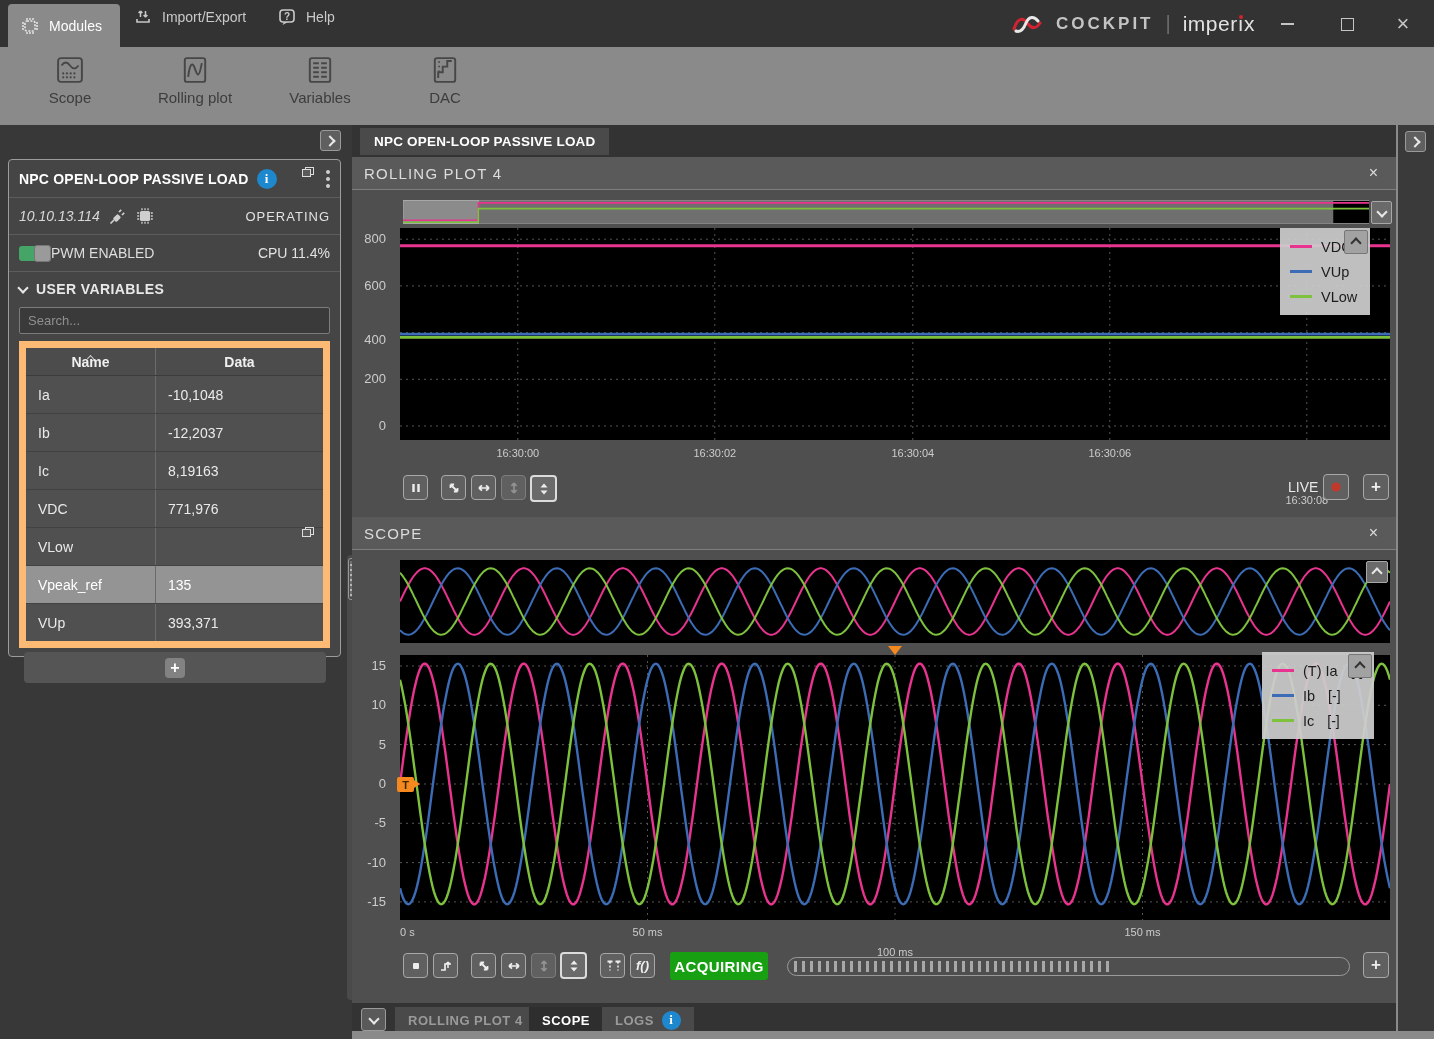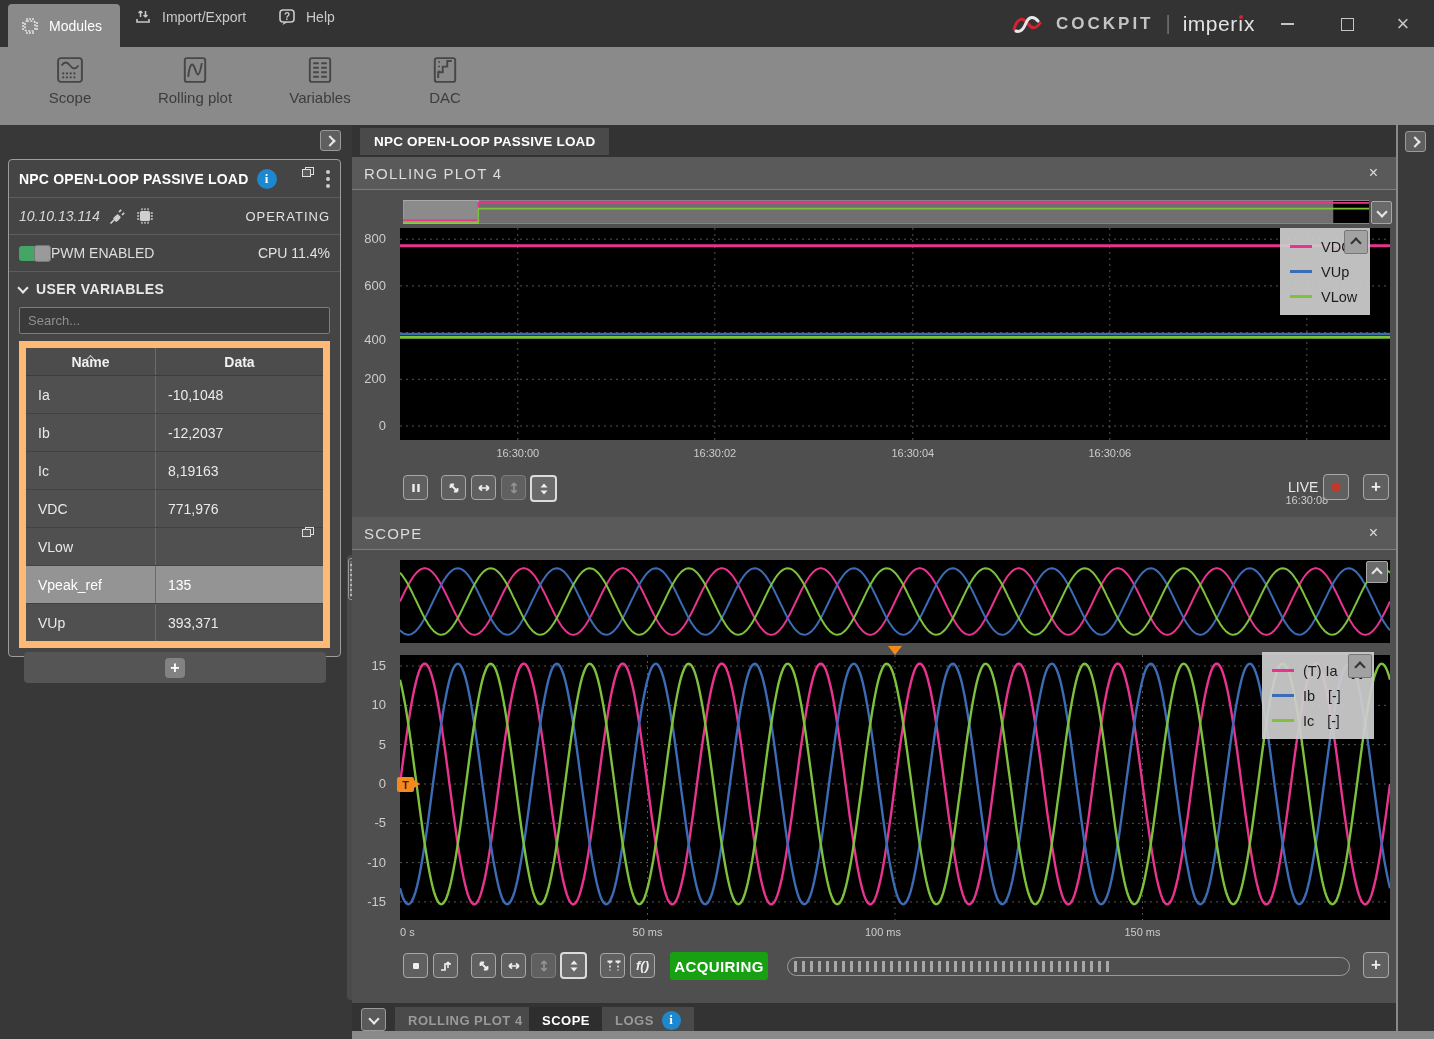--- a/index.html
+++ b/index.html
@@ -478,21 +478,21 @@
             <line x1="0" x2="990" y1="207.6" y2="207.6" stroke="#555555" stroke-width="1" stroke-dasharray="2 4"></line>
             <line x1="0" x2="990" y1="246.9" y2="246.9" stroke="#555555" stroke-width="1" stroke-dasharray="2 4"></line>
             <path d="M0.0 129.0L1.4 118.2L2.8 107.5L4.2 97.0L5.7 86.7L7.1 76.8L8.5 67.3L9.9 58.2L11.3 49.8L12.7 42.0L14.1 34.9L15.6 28.6L17.0 23.0L18.4 18.3L19.8 14.5L21.2 11.7L22.6 9.7L24.0 8.8L25.5 8.8L26.9 9.7L28.3 11.7L29.7 14.5L31.1 18.3L32.5 23.0L33.9 28.6L35.4 34.9L36.8 42.0L38.2 49.8L39.6 58.2L41.0 67.3L42.4 76.8L43.8 86.7L45.3 97.0L46.7 107.5L48.1 118.2L49.5 129.0L50.9 139.7L52.3 150.4L53.7 161.0L55.2 171.2L56.6 181.2L58.0 190.7L59.4 199.7L60.8 208.1L62.2 215.9L63.6 223.0L65.1 229.4L66.5 234.9L67.9 239.6L69.3 243.4L70.7 246.3L72.1 248.2L73.5 249.2L75.0 249.2L76.4 248.2L77.8 246.3L79.2 243.4L80.6 239.6L82.0 234.9L83.4 229.4L84.9 223.0L86.3 215.9L87.7 208.1L89.1 199.7L90.5 190.7L91.9 181.2L93.3 171.2L94.8 161.0L96.2 150.4L97.6 139.7L99.0 129.0L100.4 118.2L101.8 107.5L103.2 97.0L104.7 86.7L106.1 76.8L107.5 67.3L108.9 58.2L110.3 49.8L111.7 42.0L113.1 34.9L114.6 28.6L116.0 23.0L117.4 18.3L118.8 14.5L120.2 11.7L121.6 9.7L123.0 8.8L124.5 8.8L125.9 9.7L127.3 11.7L128.7 14.5L130.1 18.3L131.5 23.0L132.9 28.6L134.4 34.9L135.8 42.0L137.2 49.8L138.6 58.2L140.0 67.3L141.4 76.8L142.8 86.7L144.3 97.0L145.7 107.5L147.1 118.2L148.5 129.0L149.9 139.7L151.3 150.4L152.7 161.0L154.2 171.2L155.6 181.2L157.0 190.7L158.4 199.7L159.8 208.1L161.2 215.9L162.6 223.0L164.1 229.4L165.5 234.9L166.9 239.6L168.3 243.4L169.7 246.3L171.1 248.2L172.5 249.2L174.0 249.2L175.4 248.2L176.8 246.3L178.2 243.4L179.6 239.6L181.0 234.9L182.4 229.4L183.9 223.0L185.3 215.9L186.7 208.1L188.1 199.7L189.5 190.7L190.9 181.2L192.3 171.2L193.8 161.0L195.2 150.4L196.6 139.7L198.0 129.0L199.4 118.2L200.8 107.5L202.2 97.0L203.7 86.7L205.1 76.8L206.5 67.3L207.9 58.2L209.3 49.8L210.7 42.0L212.1 34.9L213.6 28.6L215.0 23.0L216.4 18.3L217.8 14.5L219.2 11.7L220.6 9.7L222.0 8.8L223.5 8.8L224.9 9.7L226.3 11.7L227.7 14.5L229.1 18.3L230.5 23.0L231.9 28.6L233.4 34.9L234.8 42.0L236.2 49.8L237.6 58.2L239.0 67.3L240.4 76.8L241.8 86.7L243.3 97.0L244.7 107.5L246.1 118.2L247.5 129.0L248.9 139.7L250.3 150.4L251.7 161.0L253.2 171.2L254.6 181.2L256.0 190.7L257.4 199.7L258.8 208.1L260.2 215.9L261.6 223.0L263.1 229.4L264.5 234.9L265.9 239.6L267.3 243.4L268.7 246.3L270.1 248.2L271.5 249.2L273.0 249.2L274.4 248.2L275.8 246.3L277.2 243.4L278.6 239.6L280.0 234.9L281.4 229.4L282.9 223.0L284.3 215.9L285.7 208.1L287.1 199.7L288.5 190.7L289.9 181.2L291.3 171.2L292.8 161.0L294.2 150.4L295.6 139.7L297.0 129.0L298.4 118.2L299.8 107.5L301.2 97.0L302.7 86.7L304.1 76.8L305.5 67.3L306.9 58.2L308.3 49.8L309.7 42.0L311.1 34.9L312.6 28.6L314.0 23.0L315.4 18.3L316.8 14.5L318.2 11.7L319.6 9.7L321.0 8.8L322.5 8.8L323.9 9.7L325.3 11.7L326.7 14.5L328.1 18.3L329.5 23.0L330.9 28.6L332.4 34.9L333.8 42.0L335.2 49.8L336.6 58.2L338.0 67.3L339.4 76.8L340.8 86.7L342.3 97.0L343.7 107.5L345.1 118.2L346.5 129.0L347.9 139.7L349.3 150.4L350.7 161.0L352.2 171.2L353.6 181.2L355.0 190.7L356.4 199.7L357.8 208.1L359.2 215.9L360.6 223.0L362.1 229.4L363.5 234.9L364.9 239.6L366.3 243.4L367.7 246.3L369.1 248.2L370.5 249.2L372.0 249.2L373.4 248.2L374.8 246.3L376.2 243.4L377.6 239.6L379.0 234.9L380.4 229.4L381.9 223.0L383.3 215.9L384.7 208.1L386.1 199.7L387.5 190.7L388.9 181.2L390.3 171.2L391.8 161.0L393.2 150.4L394.6 139.7L396.0 129.0L397.4 118.2L398.8 107.5L400.2 97.0L401.7 86.7L403.1 76.8L404.5 67.3L405.9 58.2L407.3 49.8L408.7 42.0L410.1 34.9L411.6 28.6L413.0 23.0L414.4 18.3L415.8 14.5L417.2 11.7L418.6 9.7L420.0 8.8L421.5 8.8L422.9 9.7L424.3 11.7L425.7 14.5L427.1 18.3L428.5 23.0L429.9 28.6L431.4 34.9L432.8 42.0L434.2 49.8L435.6 58.2L437.0 67.3L438.4 76.8L439.8 86.7L441.3 97.0L442.7 107.5L444.1 118.2L445.5 129.0L446.9 139.7L448.3 150.4L449.7 161.0L451.2 171.2L452.6 181.2L454.0 190.7L455.4 199.7L456.8 208.1L458.2 215.9L459.6 223.0L461.1 229.4L462.5 234.9L463.9 239.6L465.3 243.4L466.7 246.3L468.1 248.2L469.5 249.2L471.0 249.2L472.4 248.2L473.8 246.3L475.2 243.4L476.6 239.6L478.0 234.9L479.4 229.4L480.9 223.0L482.3 215.9L483.7 208.1L485.1 199.7L486.5 190.7L487.9 181.2L489.3 171.2L490.8 161.0L492.2 150.4L493.6 139.7L495.0 129.0L496.4 118.2L497.8 107.5L499.2 97.0L500.7 86.7L502.1 76.8L503.5 67.3L504.9 58.2L506.3 49.8L507.7 42.0L509.1 34.9L510.6 28.6L512.0 23.0L513.4 18.3L514.8 14.5L516.2 11.7L517.6 9.7L519.0 8.8L520.5 8.8L521.9 9.7L523.3 11.7L524.7 14.5L526.1 18.3L527.5 23.0L528.9 28.6L530.4 34.9L531.8 42.0L533.2 49.8L534.6 58.2L536.0 67.3L537.4 76.8L538.8 86.7L540.3 97.0L541.7 107.5L543.1 118.2L544.5 129.0L545.9 139.7L547.3 150.4L548.7 161.0L550.2 171.2L551.6 181.2L553.0 190.7L554.4 199.7L555.8 208.1L557.2 215.9L558.6 223.0L560.1 229.4L561.5 234.9L562.9 239.6L564.3 243.4L565.7 246.3L567.1 248.2L568.5 249.2L570.0 249.2L571.4 248.2L572.8 246.3L574.2 243.4L575.6 239.6L577.0 234.9L578.4 229.4L579.9 223.0L581.3 215.9L582.7 208.1L584.1 199.7L585.5 190.7L586.9 181.2L588.3 171.2L589.8 161.0L591.2 150.4L592.6 139.7L594.0 129.0L595.4 118.2L596.8 107.5L598.2 97.0L599.7 86.7L601.1 76.8L602.5 67.3L603.9 58.2L605.3 49.8L606.7 42.0L608.1 34.9L609.6 28.6L611.0 23.0L612.4 18.3L613.8 14.5L615.2 11.7L616.6 9.7L618.0 8.8L619.5 8.8L620.9 9.7L622.3 11.7L623.7 14.5L625.1 18.3L626.5 23.0L627.9 28.6L629.4 34.9L630.8 42.0L632.2 49.8L633.6 58.2L635.0 67.3L636.4 76.8L637.8 86.7L639.3 97.0L640.7 107.5L642.1 118.2L643.5 129.0L644.9 139.7L646.3 150.4L647.7 161.0L649.2 171.2L650.6 181.2L652.0 190.7L653.4 199.7L654.8 208.1L656.2 215.9L657.6 223.0L659.1 229.4L660.5 234.9L661.9 239.6L663.3 243.4L664.7 246.3L666.1 248.2L667.5 249.2L669.0 249.2L670.4 248.2L671.8 246.3L673.2 243.4L674.6 239.6L676.0 234.9L677.4 229.4L678.9 223.0L680.3 215.9L681.7 208.1L683.1 199.7L684.5 190.7L685.9 181.2L687.3 171.2L688.8 161.0L690.2 150.4L691.6 139.7L693.0 129.0L694.4 118.2L695.8 107.5L697.2 97.0L698.7 86.7L700.1 76.8L701.5 67.3L702.9 58.2L704.3 49.8L705.7 42.0L707.1 34.9L708.6 28.6L710.0 23.0L711.4 18.3L712.8 14.5L714.2 11.7L715.6 9.7L717.0 8.8L718.5 8.8L719.9 9.7L721.3 11.7L722.7 14.5L724.1 18.3L725.5 23.0L726.9 28.6L728.4 34.9L729.8 42.0L731.2 49.8L732.6 58.2L734.0 67.3L735.4 76.8L736.8 86.7L738.3 97.0L739.7 107.5L741.1 118.2L742.5 129.0L743.9 139.7L745.3 150.4L746.7 161.0L748.2 171.2L749.6 181.2L751.0 190.7L752.4 199.7L753.8 208.1L755.2 215.9L756.6 223.0L758.1 229.4L759.5 234.9L760.9 239.6L762.3 243.4L763.7 246.3L765.1 248.2L766.5 249.2L768.0 249.2L769.4 248.2L770.8 246.3L772.2 243.4L773.6 239.6L775.0 234.9L776.4 229.4L777.9 223.0L779.3 215.9L780.7 208.1L782.1 199.7L783.5 190.7L784.9 181.2L786.3 171.2L787.8 161.0L789.2 150.4L790.6 139.7L792.0 129.0L793.4 118.2L794.8 107.5L796.2 97.0L797.7 86.7L799.1 76.8L800.5 67.3L801.9 58.2L803.3 49.8L804.7 42.0L806.1 34.9L807.6 28.6L809.0 23.0L810.4 18.3L811.8 14.5L813.2 11.7L814.6 9.7L816.0 8.8L817.5 8.8L818.9 9.7L820.3 11.7L821.7 14.5L823.1 18.3L824.5 23.0L825.9 28.6L827.4 34.9L828.8 42.0L830.2 49.8L831.6 58.2L833.0 67.3L834.4 76.8L835.8 86.7L837.3 97.0L838.7 107.5L840.1 118.2L841.5 129.0L842.9 139.7L844.3 150.4L845.7 161.0L847.2 171.2L848.6 181.2L850.0 190.7L851.4 199.7L852.8 208.1L854.2 215.9L855.6 223.0L857.1 229.4L858.5 234.9L859.9 239.6L861.3 243.4L862.7 246.3L864.1 248.2L865.5 249.2L867.0 249.2L868.4 248.2L869.8 246.3L871.2 243.4L872.6 239.6L874.0 234.9L875.4 229.4L876.9 223.0L878.3 215.9L879.7 208.1L881.1 199.7L882.5 190.7L883.9 181.2L885.3 171.2L886.8 161.0L888.2 150.4L889.6 139.7L891.0 129.0L892.4 118.2L893.8 107.5L895.2 97.0L896.7 86.7L898.1 76.8L899.5 67.3L900.9 58.2L902.3 49.8L903.7 42.0L905.1 34.9L906.6 28.6L908.0 23.0L909.4 18.3L910.8 14.5L912.2 11.7L913.6 9.7L915.0 8.8L916.5 8.8L917.9 9.7L919.3 11.7L920.7 14.5L922.1 18.3L923.5 23.0L924.9 28.6L926.4 34.9L927.8 42.0L929.2 49.8L930.6 58.2L932.0 67.3L933.4 76.8L934.8 86.7L936.3 97.0L937.7 107.5L939.1 118.2L940.5 129.0L941.9 139.7L943.3 150.4L944.7 161.0L946.2 171.2L947.6 181.2L949.0 190.7L950.4 199.7L951.8 208.1L953.2 215.9L954.6 223.0L956.1 229.4L957.5 234.9L958.9 239.6L960.3 243.4L961.7 246.3L963.1 248.2L964.5 249.2L966.0 249.2L967.4 248.2L968.8 246.3L970.2 243.4L971.6 239.6L973.0 234.9L974.4 229.4L975.9 223.0L977.3 215.9L978.7 208.1L980.1 199.7L981.5 190.7L982.9 181.2L984.3 171.2L985.8 161.0L987.2 150.4L988.6 139.7L990.0 129.0" fill="none" stroke="#e8338f" stroke-width="2.4"></path>
             <path d="M0.0 233.2L1.4 238.1L2.8 242.2L4.2 245.4L5.7 247.6L7.1 248.9L8.5 249.3L9.9 248.6L11.3 247.0L12.7 244.4L14.1 241.0L15.6 236.6L17.0 231.3L18.4 225.2L19.8 218.4L21.2 210.8L22.6 202.6L24.0 193.7L25.5 184.4L26.9 174.6L28.3 164.4L29.7 154.0L31.1 143.3L32.5 132.6L33.9 121.8L35.4 111.0L36.8 100.4L38.2 90.1L39.6 80.0L41.0 70.4L42.4 61.2L43.8 52.5L45.3 44.5L46.7 37.2L48.1 30.6L49.5 24.8L50.9 19.8L52.3 15.7L53.7 12.5L55.2 10.3L56.6 9.0L58.0 8.7L59.4 9.3L60.8 10.9L62.2 13.5L63.6 17.0L65.1 21.4L66.5 26.6L67.9 32.7L69.3 39.6L70.7 47.1L72.1 55.4L73.5 64.2L75.0 73.5L76.4 83.3L77.8 93.5L79.2 103.9L80.6 114.6L82.0 125.4L83.4 136.2L84.9 146.9L86.3 157.5L87.7 167.8L89.1 177.9L90.5 187.6L91.9 196.7L93.3 205.4L94.8 213.4L96.2 220.7L97.6 227.3L99.0 233.2L100.4 238.1L101.8 242.2L103.2 245.4L104.7 247.6L106.1 248.9L107.5 249.3L108.9 248.6L110.3 247.0L111.7 244.4L113.1 241.0L114.6 236.6L116.0 231.3L117.4 225.2L118.8 218.4L120.2 210.8L121.6 202.6L123.0 193.7L124.5 184.4L125.9 174.6L127.3 164.4L128.7 154.0L130.1 143.3L131.5 132.6L132.9 121.8L134.4 111.0L135.8 100.4L137.2 90.1L138.6 80.0L140.0 70.4L141.4 61.2L142.8 52.5L144.3 44.5L145.7 37.2L147.1 30.6L148.5 24.8L149.9 19.8L151.3 15.7L152.7 12.5L154.2 10.3L155.6 9.0L157.0 8.7L158.4 9.3L159.8 10.9L161.2 13.5L162.6 17.0L164.1 21.4L165.5 26.6L166.9 32.7L168.3 39.6L169.7 47.1L171.1 55.4L172.5 64.2L174.0 73.5L175.4 83.3L176.8 93.5L178.2 103.9L179.6 114.6L181.0 125.4L182.4 136.2L183.9 146.9L185.3 157.5L186.7 167.8L188.1 177.9L189.5 187.6L190.9 196.7L192.3 205.4L193.8 213.4L195.2 220.7L196.6 227.3L198.0 233.2L199.4 238.1L200.8 242.2L202.2 245.4L203.7 247.6L205.1 248.9L206.5 249.3L207.9 248.6L209.3 247.0L210.7 244.4L212.1 241.0L213.6 236.6L215.0 231.3L216.4 225.2L217.8 218.4L219.2 210.8L220.6 202.6L222.0 193.7L223.5 184.4L224.9 174.6L226.3 164.4L227.7 154.0L229.1 143.3L230.5 132.6L231.9 121.8L233.4 111.0L234.8 100.4L236.2 90.1L237.6 80.0L239.0 70.4L240.4 61.2L241.8 52.5L243.3 44.5L244.7 37.2L246.1 30.6L247.5 24.8L248.9 19.8L250.3 15.7L251.7 12.5L253.2 10.3L254.6 9.0L256.0 8.7L257.4 9.3L258.8 10.9L260.2 13.5L261.6 17.0L263.1 21.4L264.5 26.6L265.9 32.7L267.3 39.6L268.7 47.1L270.1 55.4L271.5 64.2L273.0 73.5L274.4 83.3L275.8 93.5L277.2 103.9L278.6 114.6L280.0 125.4L281.4 136.2L282.9 146.9L284.3 157.5L285.7 167.8L287.1 177.9L288.5 187.6L289.9 196.7L291.3 205.4L292.8 213.4L294.2 220.7L295.6 227.3L297.0 233.2L298.4 238.1L299.8 242.2L301.2 245.4L302.7 247.6L304.1 248.9L305.5 249.3L306.9 248.6L308.3 247.0L309.7 244.4L311.1 241.0L312.6 236.6L314.0 231.3L315.4 225.2L316.8 218.4L318.2 210.8L319.6 202.6L321.0 193.7L322.5 184.4L323.9 174.6L325.3 164.4L326.7 154.0L328.1 143.3L329.5 132.6L330.9 121.8L332.4 111.0L333.8 100.4L335.2 90.1L336.6 80.0L338.0 70.4L339.4 61.2L340.8 52.5L342.3 44.5L343.7 37.2L345.1 30.6L346.5 24.8L347.9 19.8L349.3 15.7L350.7 12.5L352.2 10.3L353.6 9.0L355.0 8.7L356.4 9.3L357.8 10.9L359.2 13.5L360.6 17.0L362.1 21.4L363.5 26.6L364.9 32.7L366.3 39.6L367.7 47.1L369.1 55.4L370.5 64.2L372.0 73.5L373.4 83.3L374.8 93.5L376.2 103.9L377.6 114.6L379.0 125.4L380.4 136.2L381.9 146.9L383.3 157.5L384.7 167.8L386.1 177.9L387.5 187.6L388.9 196.7L390.3 205.4L391.8 213.4L393.2 220.7L394.6 227.3L396.0 233.2L397.4 238.1L398.8 242.2L400.2 245.4L401.7 247.6L403.1 248.9L404.5 249.3L405.9 248.6L407.3 247.0L408.7 244.4L410.1 241.0L411.6 236.6L413.0 231.3L414.4 225.2L415.8 218.4L417.2 210.8L418.6 202.6L420.0 193.7L421.5 184.4L422.9 174.6L424.3 164.4L425.7 154.0L427.1 143.3L428.5 132.6L429.9 121.8L431.4 111.0L432.8 100.4L434.2 90.1L435.6 80.0L437.0 70.4L438.4 61.2L439.8 52.5L441.3 44.5L442.7 37.2L444.1 30.6L445.5 24.8L446.9 19.8L448.3 15.7L449.7 12.5L451.2 10.3L452.6 9.0L454.0 8.7L455.4 9.3L456.8 10.9L458.2 13.5L459.6 17.0L461.1 21.4L462.5 26.6L463.9 32.7L465.3 39.6L466.7 47.1L468.1 55.4L469.5 64.2L471.0 73.5L472.4 83.3L473.8 93.5L475.2 103.9L476.6 114.6L478.0 125.4L479.4 136.2L480.9 146.9L482.3 157.5L483.7 167.8L485.1 177.9L486.5 187.6L487.9 196.7L489.3 205.4L490.8 213.4L492.2 220.7L493.6 227.3L495.0 233.2L496.4 238.1L497.8 242.2L499.2 245.4L500.7 247.6L502.1 248.9L503.5 249.3L504.9 248.6L506.3 247.0L507.7 244.4L509.1 241.0L510.6 236.6L512.0 231.3L513.4 225.2L514.8 218.4L516.2 210.8L517.6 202.6L519.0 193.7L520.5 184.4L521.9 174.6L523.3 164.4L524.7 154.0L526.1 143.3L527.5 132.6L528.9 121.8L530.4 111.0L531.8 100.4L533.2 90.1L534.6 80.0L536.0 70.4L537.4 61.2L538.8 52.5L540.3 44.5L541.7 37.2L543.1 30.6L544.5 24.8L545.9 19.8L547.3 15.7L548.7 12.5L550.2 10.3L551.6 9.0L553.0 8.7L554.4 9.3L555.8 10.9L557.2 13.5L558.6 17.0L560.1 21.4L561.5 26.6L562.9 32.7L564.3 39.6L565.7 47.1L567.1 55.4L568.5 64.2L570.0 73.5L571.4 83.3L572.8 93.5L574.2 103.9L575.6 114.6L577.0 125.4L578.4 136.2L579.9 146.9L581.3 157.5L582.7 167.8L584.1 177.9L585.5 187.6L586.9 196.7L588.3 205.4L589.8 213.4L591.2 220.7L592.6 227.3L594.0 233.2L595.4 238.1L596.8 242.2L598.2 245.4L599.7 247.6L601.1 248.9L602.5 249.3L603.9 248.6L605.3 247.0L606.7 244.4L608.1 241.0L609.6 236.6L611.0 231.3L612.4 225.2L613.8 218.4L615.2 210.8L616.6 202.6L618.0 193.7L619.5 184.4L620.9 174.6L622.3 164.4L623.7 154.0L625.1 143.3L626.5 132.6L627.9 121.8L629.4 111.0L630.8 100.4L632.2 90.1L633.6 80.0L635.0 70.4L636.4 61.2L637.8 52.5L639.3 44.5L640.7 37.2L642.1 30.6L643.5 24.8L644.9 19.8L646.3 15.7L647.7 12.5L649.2 10.3L650.6 9.0L652.0 8.7L653.4 9.3L654.8 10.9L656.2 13.5L657.6 17.0L659.1 21.4L660.5 26.6L661.9 32.7L663.3 39.6L664.7 47.1L666.1 55.4L667.5 64.2L669.0 73.5L670.4 83.3L671.8 93.5L673.2 103.9L674.6 114.6L676.0 125.4L677.4 136.2L678.9 146.9L680.3 157.5L681.7 167.8L683.1 177.9L684.5 187.6L685.9 196.7L687.3 205.4L688.8 213.4L690.2 220.7L691.6 227.3L693.0 233.2L694.4 238.1L695.8 242.2L697.2 245.4L698.7 247.6L700.1 248.9L701.5 249.3L702.9 248.6L704.3 247.0L705.7 244.4L707.1 241.0L708.6 236.6L710.0 231.3L711.4 225.2L712.8 218.4L714.2 210.8L715.6 202.6L717.0 193.7L718.5 184.4L719.9 174.6L721.3 164.4L722.7 154.0L724.1 143.3L725.5 132.6L726.9 121.8L728.4 111.0L729.8 100.4L731.2 90.1L732.6 80.0L734.0 70.4L735.4 61.2L736.8 52.5L738.3 44.5L739.7 37.2L741.1 30.6L742.5 24.8L743.9 19.8L745.3 15.7L746.7 12.5L748.2 10.3L749.6 9.0L751.0 8.7L752.4 9.3L753.8 10.9L755.2 13.5L756.6 17.0L758.1 21.4L759.5 26.6L760.9 32.7L762.3 39.6L763.7 47.1L765.1 55.4L766.5 64.2L768.0 73.5L769.4 83.3L770.8 93.5L772.2 103.9L773.6 114.6L775.0 125.4L776.4 136.2L777.9 146.9L779.3 157.5L780.7 167.8L782.1 177.9L783.5 187.6L784.9 196.7L786.3 205.4L787.8 213.4L789.2 220.7L790.6 227.3L792.0 233.2L793.4 238.1L794.8 242.2L796.2 245.4L797.7 247.6L799.1 248.9L800.5 249.3L801.9 248.6L803.3 247.0L804.7 244.4L806.1 241.0L807.6 236.6L809.0 231.3L810.4 225.2L811.8 218.4L813.2 210.8L814.6 202.6L816.0 193.7L817.5 184.4L818.9 174.6L820.3 164.4L821.7 154.0L823.1 143.3L824.5 132.6L825.9 121.8L827.4 111.0L828.8 100.4L830.2 90.1L831.6 80.0L833.0 70.4L834.4 61.2L835.8 52.5L837.3 44.5L838.7 37.2L840.1 30.6L841.5 24.8L842.9 19.8L844.3 15.7L845.7 12.5L847.2 10.3L848.6 9.0L850.0 8.7L851.4 9.3L852.8 10.9L854.2 13.5L855.6 17.0L857.1 21.4L858.5 26.6L859.9 32.7L861.3 39.6L862.7 47.1L864.1 55.4L865.5 64.2L867.0 73.5L868.4 83.3L869.8 93.5L871.2 103.9L872.6 114.6L874.0 125.4L875.4 136.2L876.9 146.9L878.3 157.5L879.7 167.8L881.1 177.9L882.5 187.6L883.9 196.7L885.3 205.4L886.8 213.4L888.2 220.7L889.6 227.3L891.0 233.2L892.4 238.1L893.8 242.2L895.2 245.4L896.7 247.6L898.1 248.9L899.5 249.3L900.9 248.6L902.3 247.0L903.7 244.4L905.1 241.0L906.6 236.6L908.0 231.3L909.4 225.2L910.8 218.4L912.2 210.8L913.6 202.6L915.0 193.7L916.5 184.4L917.9 174.6L919.3 164.4L920.7 154.0L922.1 143.3L923.5 132.6L924.9 121.8L926.4 111.0L927.8 100.4L929.2 90.1L930.6 80.0L932.0 70.4L933.4 61.2L934.8 52.5L936.3 44.5L937.7 37.2L939.1 30.6L940.5 24.8L941.9 19.8L943.3 15.7L944.7 12.5L946.2 10.3L947.6 9.0L949.0 8.7L950.4 9.3L951.8 10.9L953.2 13.5L954.6 17.0L956.1 21.4L957.5 26.6L958.9 32.7L960.3 39.6L961.7 47.1L963.1 55.4L964.5 64.2L966.0 73.5L967.4 83.3L968.8 93.5L970.2 103.9L971.6 114.6L973.0 125.4L974.4 136.2L975.9 146.9L977.3 157.5L978.7 167.8L980.1 177.9L981.5 187.6L982.9 196.7L984.3 205.4L985.8 213.4L987.2 220.7L988.6 227.3L990.0 233.2" fill="none" stroke="#3b6cb5" stroke-width="2.4"></path>
             <path d="M0.0 24.8L1.4 30.6L2.8 37.2L4.2 44.5L5.7 52.5L7.1 61.2L8.5 70.4L9.9 80.0L11.3 90.1L12.7 100.4L14.1 111.0L15.6 121.8L17.0 132.6L18.4 143.3L19.8 154.0L21.2 164.4L22.6 174.6L24.0 184.4L25.5 193.7L26.9 202.6L28.3 210.8L29.7 218.4L31.1 225.2L32.5 231.3L33.9 236.6L35.4 241.0L36.8 244.4L38.2 247.0L39.6 248.6L41.0 249.3L42.4 248.9L43.8 247.6L45.3 245.4L46.7 242.2L48.1 238.1L49.5 233.2L50.9 227.3L52.3 220.7L53.7 213.4L55.2 205.4L56.6 196.7L58.0 187.6L59.4 177.9L60.8 167.8L62.2 157.5L63.6 146.9L65.1 136.2L66.5 125.4L67.9 114.6L69.3 103.9L70.7 93.5L72.1 83.3L73.5 73.5L75.0 64.2L76.4 55.4L77.8 47.1L79.2 39.6L80.6 32.7L82.0 26.6L83.4 21.4L84.9 17.0L86.3 13.5L87.7 10.9L89.1 9.3L90.5 8.7L91.9 9.0L93.3 10.3L94.8 12.5L96.2 15.7L97.6 19.8L99.0 24.8L100.4 30.6L101.8 37.2L103.2 44.5L104.7 52.5L106.1 61.2L107.5 70.4L108.9 80.0L110.3 90.1L111.7 100.4L113.1 111.0L114.6 121.8L116.0 132.6L117.4 143.3L118.8 154.0L120.2 164.4L121.6 174.6L123.0 184.4L124.5 193.7L125.9 202.6L127.3 210.8L128.7 218.4L130.1 225.2L131.5 231.3L132.9 236.6L134.4 241.0L135.8 244.4L137.2 247.0L138.6 248.6L140.0 249.3L141.4 248.9L142.8 247.6L144.3 245.4L145.7 242.2L147.1 238.1L148.5 233.2L149.9 227.3L151.3 220.7L152.7 213.4L154.2 205.4L155.6 196.7L157.0 187.6L158.4 177.9L159.8 167.8L161.2 157.5L162.6 146.9L164.1 136.2L165.5 125.4L166.9 114.6L168.3 103.9L169.7 93.5L171.1 83.3L172.5 73.5L174.0 64.2L175.4 55.4L176.8 47.1L178.2 39.6L179.6 32.7L181.0 26.6L182.4 21.4L183.9 17.0L185.3 13.5L186.7 10.9L188.1 9.3L189.5 8.7L190.9 9.0L192.3 10.3L193.8 12.5L195.2 15.7L196.6 19.8L198.0 24.8L199.4 30.6L200.8 37.2L202.2 44.5L203.7 52.5L205.1 61.2L206.5 70.4L207.9 80.0L209.3 90.1L210.7 100.4L212.1 111.0L213.6 121.8L215.0 132.6L216.4 143.3L217.8 154.0L219.2 164.4L220.6 174.6L222.0 184.4L223.5 193.7L224.9 202.6L226.3 210.8L227.7 218.4L229.1 225.2L230.5 231.3L231.9 236.6L233.4 241.0L234.8 244.4L236.2 247.0L237.6 248.6L239.0 249.3L240.4 248.9L241.8 247.6L243.3 245.4L244.7 242.2L246.1 238.1L247.5 233.2L248.9 227.3L250.3 220.7L251.7 213.4L253.2 205.4L254.6 196.7L256.0 187.6L257.4 177.9L258.8 167.8L260.2 157.5L261.6 146.9L263.1 136.2L264.5 125.4L265.9 114.6L267.3 103.9L268.7 93.5L270.1 83.3L271.5 73.5L273.0 64.2L274.4 55.4L275.8 47.1L277.2 39.6L278.6 32.7L280.0 26.6L281.4 21.4L282.9 17.0L284.3 13.5L285.7 10.9L287.1 9.3L288.5 8.7L289.9 9.0L291.3 10.3L292.8 12.5L294.2 15.7L295.6 19.8L297.0 24.8L298.4 30.6L299.8 37.2L301.2 44.5L302.7 52.5L304.1 61.2L305.5 70.4L306.9 80.0L308.3 90.1L309.7 100.4L311.1 111.0L312.6 121.8L314.0 132.6L315.4 143.3L316.8 154.0L318.2 164.4L319.6 174.6L321.0 184.4L322.5 193.7L323.9 202.6L325.3 210.8L326.7 218.4L328.1 225.2L329.5 231.3L330.9 236.6L332.4 241.0L333.8 244.4L335.2 247.0L336.6 248.6L338.0 249.3L339.4 248.9L340.8 247.6L342.3 245.4L343.7 242.2L345.1 238.1L346.5 233.2L347.9 227.3L349.3 220.7L350.7 213.4L352.2 205.4L353.6 196.7L355.0 187.6L356.4 177.9L357.8 167.8L359.2 157.5L360.6 146.9L362.1 136.2L363.5 125.4L364.9 114.6L366.3 103.9L367.7 93.5L369.1 83.3L370.5 73.5L372.0 64.2L373.4 55.4L374.8 47.1L376.2 39.6L377.6 32.7L379.0 26.6L380.4 21.4L381.9 17.0L383.3 13.5L384.7 10.9L386.1 9.3L387.5 8.7L388.9 9.0L390.3 10.3L391.8 12.5L393.2 15.7L394.6 19.8L396.0 24.8L397.4 30.6L398.8 37.2L400.2 44.5L401.7 52.5L403.1 61.2L404.5 70.4L405.9 80.0L407.3 90.1L408.7 100.4L410.1 111.0L411.6 121.8L413.0 132.6L414.4 143.3L415.8 154.0L417.2 164.4L418.6 174.6L420.0 184.4L421.5 193.7L422.9 202.6L424.3 210.8L425.7 218.4L427.1 225.2L428.5 231.3L429.9 236.6L431.4 241.0L432.8 244.4L434.2 247.0L435.6 248.6L437.0 249.3L438.4 248.9L439.8 247.6L441.3 245.4L442.7 242.2L444.1 238.1L445.5 233.2L446.9 227.3L448.3 220.7L449.7 213.4L451.2 205.4L452.6 196.7L454.0 187.6L455.4 177.9L456.8 167.8L458.2 157.5L459.6 146.9L461.1 136.2L462.5 125.4L463.9 114.6L465.3 103.9L466.7 93.5L468.1 83.3L469.5 73.5L471.0 64.2L472.4 55.4L473.8 47.1L475.2 39.6L476.6 32.7L478.0 26.6L479.4 21.4L480.9 17.0L482.3 13.5L483.7 10.9L485.1 9.3L486.5 8.7L487.9 9.0L489.3 10.3L490.8 12.5L492.2 15.7L493.6 19.8L495.0 24.8L496.4 30.6L497.8 37.2L499.2 44.5L500.7 52.5L502.1 61.2L503.5 70.4L504.9 80.0L506.3 90.1L507.7 100.4L509.1 111.0L510.6 121.8L512.0 132.6L513.4 143.3L514.8 154.0L516.2 164.4L517.6 174.6L519.0 184.4L520.5 193.7L521.9 202.6L523.3 210.8L524.7 218.4L526.1 225.2L527.5 231.3L528.9 236.6L530.4 241.0L531.8 244.4L533.2 247.0L534.6 248.6L536.0 249.3L537.4 248.9L538.8 247.6L540.3 245.4L541.7 242.2L543.1 238.1L544.5 233.2L545.9 227.3L547.3 220.7L548.7 213.4L550.2 205.4L551.6 196.7L553.0 187.6L554.4 177.9L555.8 167.8L557.2 157.5L558.6 146.9L560.1 136.2L561.5 125.4L562.9 114.6L564.3 103.9L565.7 93.5L567.1 83.3L568.5 73.5L570.0 64.2L571.4 55.4L572.8 47.1L574.2 39.6L575.6 32.7L577.0 26.6L578.4 21.4L579.9 17.0L581.3 13.5L582.7 10.9L584.1 9.3L585.5 8.7L586.9 9.0L588.3 10.3L589.8 12.5L591.2 15.7L592.6 19.8L594.0 24.8L595.4 30.6L596.8 37.2L598.2 44.5L599.7 52.5L601.1 61.2L602.5 70.4L603.9 80.0L605.3 90.1L606.7 100.4L608.1 111.0L609.6 121.8L611.0 132.6L612.4 143.3L613.8 154.0L615.2 164.4L616.6 174.6L618.0 184.4L619.5 193.7L620.9 202.6L622.3 210.8L623.7 218.4L625.1 225.2L626.5 231.3L627.9 236.6L629.4 241.0L630.8 244.4L632.2 247.0L633.6 248.6L635.0 249.3L636.4 248.9L637.8 247.6L639.3 245.4L640.7 242.2L642.1 238.1L643.5 233.2L644.9 227.3L646.3 220.7L647.7 213.4L649.2 205.4L650.6 196.7L652.0 187.6L653.4 177.9L654.8 167.8L656.2 157.5L657.6 146.9L659.1 136.2L660.5 125.4L661.9 114.6L663.3 103.9L664.7 93.5L666.1 83.3L667.5 73.5L669.0 64.2L670.4 55.4L671.8 47.1L673.2 39.6L674.6 32.7L676.0 26.6L677.4 21.4L678.9 17.0L680.3 13.5L681.7 10.9L683.1 9.3L684.5 8.7L685.9 9.0L687.3 10.3L688.8 12.5L690.2 15.7L691.6 19.8L693.0 24.8L694.4 30.6L695.8 37.2L697.2 44.5L698.7 52.5L700.1 61.2L701.5 70.4L702.9 80.0L704.3 90.1L705.7 100.4L707.1 111.0L708.6 121.8L710.0 132.6L711.4 143.3L712.8 154.0L714.2 164.4L715.6 174.6L717.0 184.4L718.5 193.7L719.9 202.6L721.3 210.8L722.7 218.4L724.1 225.2L725.5 231.3L726.9 236.6L728.4 241.0L729.8 244.4L731.2 247.0L732.6 248.6L734.0 249.3L735.4 248.9L736.8 247.6L738.3 245.4L739.7 242.2L741.1 238.1L742.5 233.2L743.9 227.3L745.3 220.7L746.7 213.4L748.2 205.4L749.6 196.7L751.0 187.6L752.4 177.9L753.8 167.8L755.2 157.5L756.6 146.9L758.1 136.2L759.5 125.4L760.9 114.6L762.3 103.9L763.7 93.5L765.1 83.3L766.5 73.5L768.0 64.2L769.4 55.4L770.8 47.1L772.2 39.6L773.6 32.7L775.0 26.6L776.4 21.4L777.9 17.0L779.3 13.5L780.7 10.9L782.1 9.3L783.5 8.7L784.9 9.0L786.3 10.3L787.8 12.5L789.2 15.7L790.6 19.8L792.0 24.8L793.4 30.6L794.8 37.2L796.2 44.5L797.7 52.5L799.1 61.2L800.5 70.4L801.9 80.0L803.3 90.1L804.7 100.4L806.1 111.0L807.6 121.8L809.0 132.6L810.4 143.3L811.8 154.0L813.2 164.4L814.6 174.6L816.0 184.4L817.5 193.7L818.9 202.6L820.3 210.8L821.7 218.4L823.1 225.2L824.5 231.3L825.9 236.6L827.4 241.0L828.8 244.4L830.2 247.0L831.6 248.6L833.0 249.3L834.4 248.9L835.8 247.6L837.3 245.4L838.7 242.2L840.1 238.1L841.5 233.2L842.9 227.3L844.3 220.7L845.7 213.4L847.2 205.4L848.6 196.7L850.0 187.6L851.4 177.9L852.8 167.8L854.2 157.5L855.6 146.9L857.1 136.2L858.5 125.4L859.9 114.6L861.3 103.9L862.7 93.5L864.1 83.3L865.5 73.5L867.0 64.2L868.4 55.4L869.8 47.1L871.2 39.6L872.6 32.7L874.0 26.6L875.4 21.4L876.9 17.0L878.3 13.5L879.7 10.9L881.1 9.3L882.5 8.7L883.9 9.0L885.3 10.3L886.8 12.5L888.2 15.7L889.6 19.8L891.0 24.8L892.4 30.6L893.8 37.2L895.2 44.5L896.7 52.5L898.1 61.2L899.5 70.4L900.9 80.0L902.3 90.1L903.7 100.4L905.1 111.0L906.6 121.8L908.0 132.6L909.4 143.3L910.8 154.0L912.2 164.4L913.6 174.6L915.0 184.4L916.5 193.7L917.9 202.6L919.3 210.8L920.7 218.4L922.1 225.2L923.5 231.3L924.9 236.6L926.4 241.0L927.8 244.4L929.2 247.0L930.6 248.6L932.0 249.3L933.4 248.9L934.8 247.6L936.3 245.4L937.7 242.2L939.1 238.1L940.5 233.2L941.9 227.3L943.3 220.7L944.7 213.4L946.2 205.4L947.6 196.7L949.0 187.6L950.4 177.9L951.8 167.8L953.2 157.5L954.6 146.9L956.1 136.2L957.5 125.4L958.9 114.6L960.3 103.9L961.7 93.5L963.1 83.3L964.5 73.5L966.0 64.2L967.4 55.4L968.8 47.1L970.2 39.6L971.6 32.7L973.0 26.6L974.4 21.4L975.9 17.0L977.3 13.5L978.7 10.9L980.1 9.3L981.5 8.7L982.9 9.0L984.3 10.3L985.8 12.5L987.2 15.7L988.6 19.8L990.0 24.8" fill="none" stroke="#7ec13d" stroke-width="2.4"></path>
           </svg></div>
       <div class="t-flag" style="left:45px;top:260px;">T</div>
       <div class="xaxis" style="left:48px;top:409px;width:990px;">
           <span style="left: 0px;">0 s</span>
           <span style="left: 247.5px; transform: translateX(-50%);">50 ms</span>
-          <span style="left: 483px; transform: translateX(-50%);">100 ms</span>
+          <span style="left: 495px; transform: translateX(-50%); margin-top: 20px;">100 ms</span>
           <span style="left: 742.5px; transform: translateX(-50%);">150 ms</span>
         </div>
 
       <div class="legend" style="left:910px;top:135px;width:112px;">
         <div class="legend-row">
           <span class="legend-swatch" style="background: rgb(232, 51, 143);"></span>
           <span class="legend-lbl">(T) Ia</span>
           <span class="legend-unit">[-]</span>
         </div>
         <div class="legend-row">

